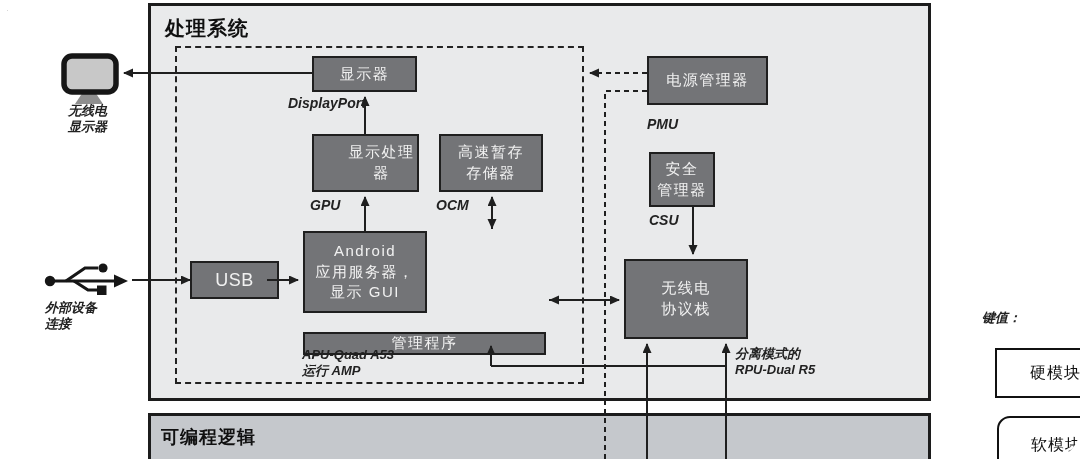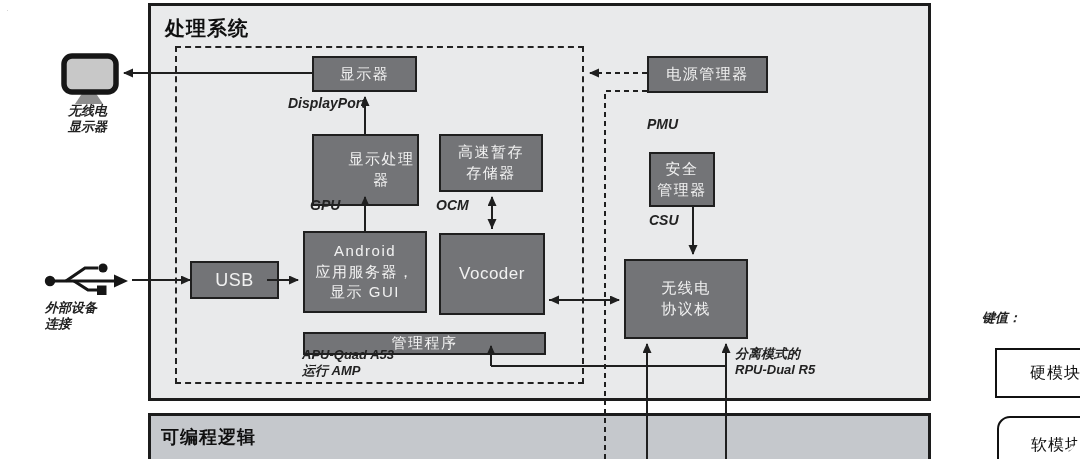--- a/index.html
+++ b/index.html
@@ -17,27 +17,27 @@
   
   #apu-dashed{position:absolute;left:175px;top:46px;width:409px;height:338px;
               border:2px dashed #222;box-sizing:border-box;}
 
   
   .blk{position:absolute;background:#737477;border:2px solid #1f1f1f;color:#f1f1f1;
        box-sizing:border-box;display:flex;flex-direction:column;align-items:center;
        justify-content:center;text-align:center;font-size:15px;line-height:1.38;
        letter-spacing:1.5px;z-index:2;}
   #blk-display {left:312px;top:56px; width:105px;height:36px;}
-  #blk-gpu     {left:312px;top:134px;width:107px;height:72px;padding-left:32px;}
+  #blk-gpu     {left:312px;top:134px;width:107px;height:58px;padding-left:32px;}
   #blk-ocm     {left:439px;top:134px;width:104px;height:58px;}
   #blk-usb     {left:190px;top:261px;width:89px; height:38px;font-size:18px;letter-spacing:.5px;}
   #blk-android {left:303px;top:231px;width:124px;height:82px;}
   #blk-vocoder {left:439px;top:233px;width:106px;height:82px;font-size:17px;letter-spacing:.5px;}
   #blk-hyper   {left:303px;top:332px;width:243px;height:23px;font-size:15px;}
-  #blk-pmu     {left:647px;top:56px; width:121px;height:37px;}
+  #blk-pmu     {left:647px;top:56px; width:121px;height:49px;}
   #blk-csu     {left:649px;top:152px;width:66px; height:55px;}
   #blk-radio   {left:624px;top:259px;width:124px;height:80px;}
 
   
   .lbl{position:absolute;font-style:italic;font-weight:600;font-size:13px;color:#222;
        line-height:16px;z-index:3;white-space:nowrap;}
   #lbl-displayport{left:288px;top:95px;font-size:14px;}
   #lbl-gpu{left:310px;top:197px;font-size:14px;}
   #lbl-ocm{left:436px;top:197px;font-size:14px;}
   #lbl-apu{left:302px;top:347px;}
@@ -96,23 +96,20 @@
   <div class="blk" id="blk-usb">
     <span>USB</span>
   </div>
 
   <div class="blk" id="blk-android">
     <span>Android</span>
     <span>应用服务器，</span>
     <span>显示 GUI</span>
   </div>
 
-  <div class="blk" id="blk-vocoder">
-    <span>Vocoder</span>
-  </div>
 
   <div class="blk" id="blk-hyper">
     <span>管理程序</span>
   </div>
 
   <div class="blk" id="blk-pmu">
     <span>电源管理器</span>
   </div>
 
   <div class="blk" id="blk-csu">

